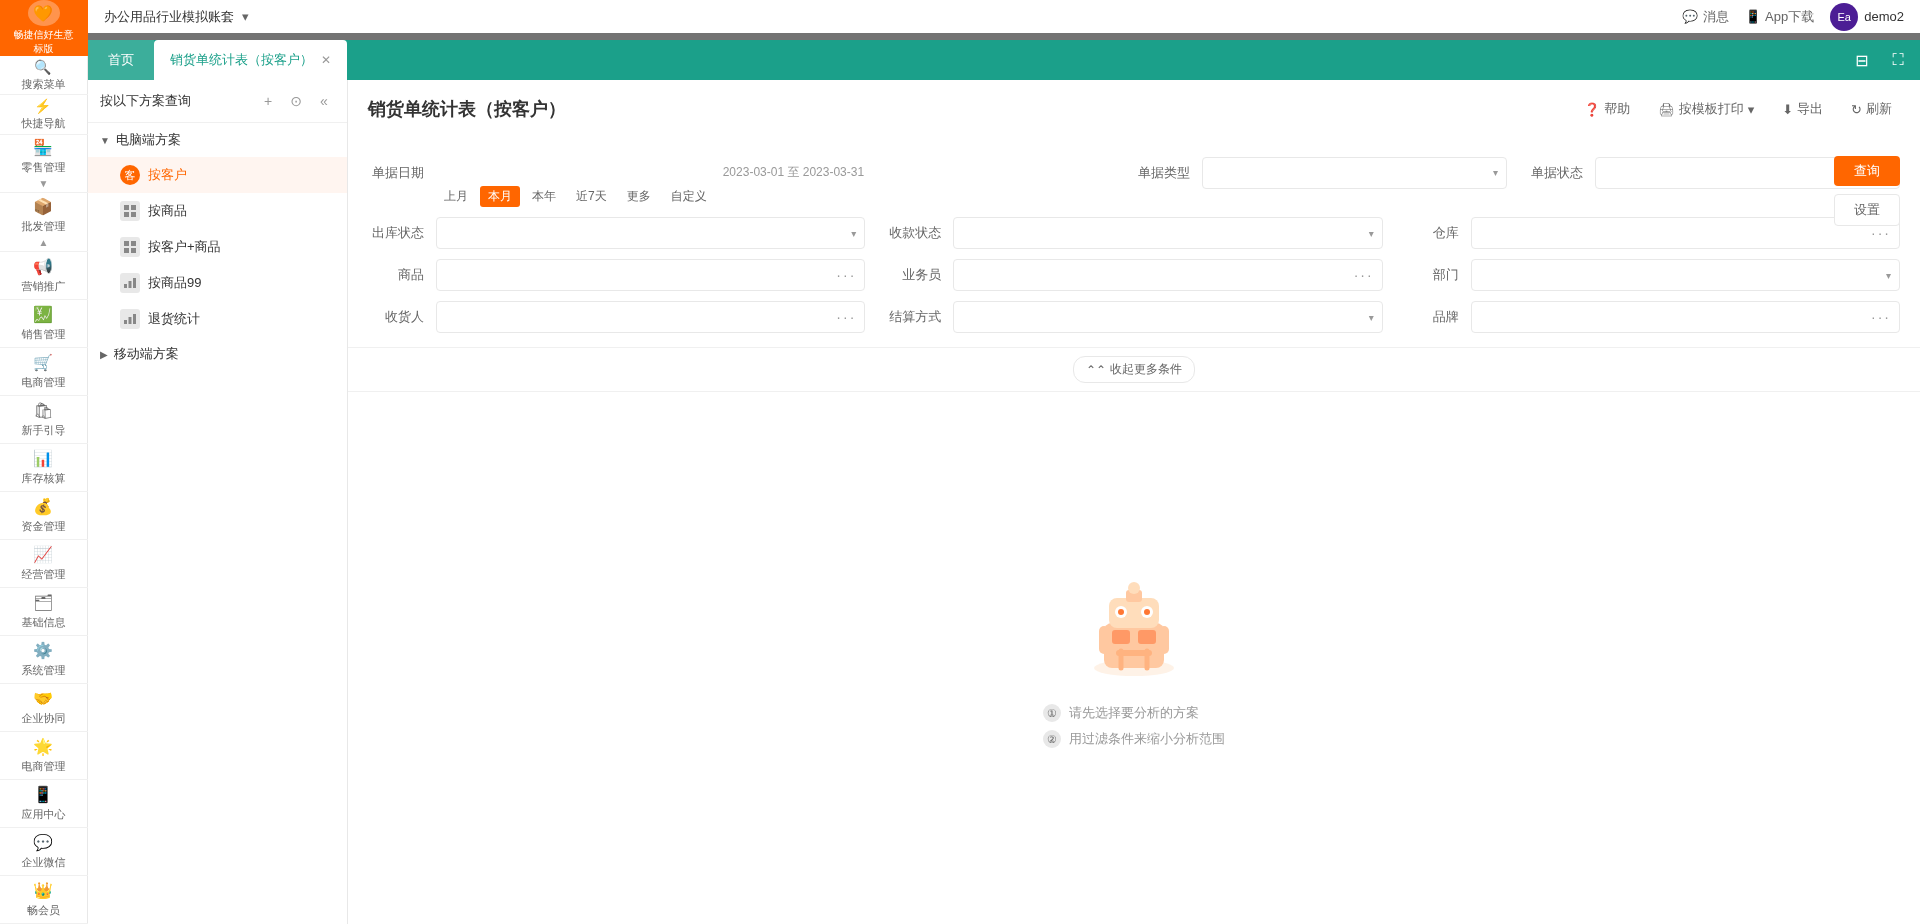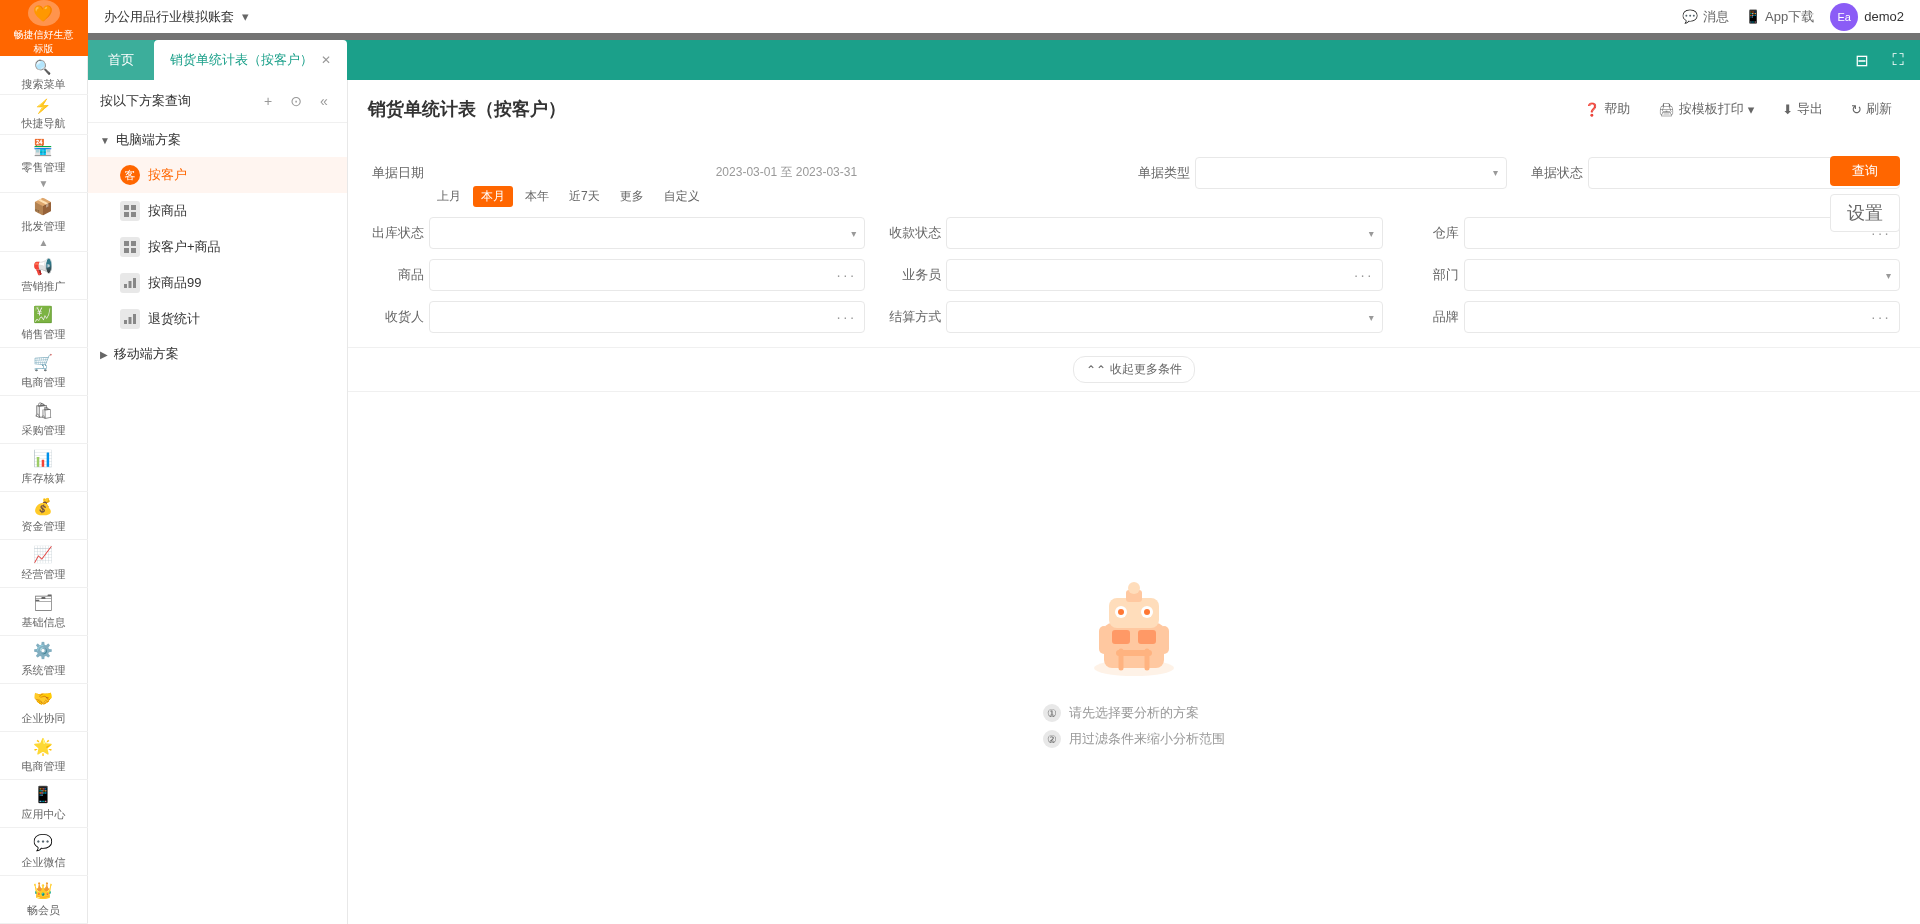--- a/index.html
+++ b/index.html
@@ -18,21 +18,21 @@
     
     .main { flex: 1; display: flex; flex-direction: column; overflow: hidden; }
 
     
     .topbar { height: 40px; background: #fff; display: flex; align-items: center; padding: 0 16px; border-bottom: 7px solid #737373; gap: 12px; justify-content: space-between; }
     .topbar-left { display: flex; align-items: center; gap: 8px; }
     .topbar-title { font-size: 13px; color: #333; }
     .topbar-dropdown { font-size: 13px; color: #666; cursor: pointer; }
     .topbar-right { display: flex; align-items: center; gap: 16px; }
     .topbar-btn { display: flex; align-items: center; gap: 4px; color: #666; font-size: 13px; cursor: pointer; }
-    .user-avatar { width: 28px; height: 28px; border-radius: 50%; background: #8b5cf6; display: flex; align-items: center; justify-content: center; color: #fff; font-size: 11px; overflow: hidden; }
+    .user-avatar { width: 28px; height: 28px; border-radius: 50%; background: #4c1d95; display: flex; align-items: center; justify-content: center; color: #fff; font-size: 11px; overflow: hidden; }
     .user-name { font-size: 13px; color: #333; }
 
     
     .tabbar { height: 40px; background: #1ba08a; display: flex; align-items: center; padding: 0 0; gap: 0; }
     .tab-home { height: 40px; padding: 0 20px; display: flex; align-items: center; color: #fff; font-size: 13px; cursor: pointer; background: rgba(255,255,255,0.15); }
     .tab-active { height: 40px; padding: 0 16px; display: flex; align-items: center; color: #1ba08a; font-size: 13px; cursor: pointer; background: #fff; border-radius: 4px 4px 0 0; gap: 8px; }
     .tab-close { color: #999; font-size: 12px; cursor: pointer; }
     .tabbar-actions { margin-left: auto; display: flex; align-items: center; gap: 8px; padding-right: 8px; }
     .tabbar-action-btn { color: #fff; cursor: pointer; font-size: 16px; width: 28px; height: 28px; display: flex; align-items: center; justify-content: center; border-radius: 4px; }
 
@@ -62,37 +62,37 @@
 
     
     .page-header { padding: 16px 20px 8px; display: flex; align-items: center; justify-content: space-between; }
     .page-title { font-size: 18px; color: #333; font-weight: 600; }
     .page-header-actions { display: flex; align-items: center; gap: 12px; }
     .header-action-btn { display: flex; align-items: center; gap: 4px; color: #666; font-size: 13px; cursor: pointer; padding: 4px 8px; border-radius: 4px; }
 
     
     .filter-area { padding: 8px 20px 4px; border-bottom: 1px solid #f0f0f0; }
     .filter-row { display: flex; align-items: center; margin-bottom: 10px; gap: 20px; }
-    .filter-item { display: flex; align-items: center; gap: 5px; flex: 1; }
+    .filter-item { display: flex; align-items: center; gap: 12px; flex: 1; }
     .filter-label { font-size: 13px; color: #666; white-space: nowrap; min-width: 56px; text-align: right; }
     .filter-control { flex: 1; display: flex; align-items: center; border: 1px solid #e8e8e8; border-radius: 4px; padding: 4px 8px; background: #fff; cursor: pointer; min-height: 32px; }
     .filter-control .control-value { flex: 1; font-size: 13px; color: #333; }
     .filter-control .control-arrow { color: #999; font-size: 10px; }
     .filter-control .control-dots { color: #999; font-size: 14px; letter-spacing: 2px; }
     .date-filter { display: flex; align-items: center; flex: 1; }
     .date-tabs { display: flex; gap: 4px; align-items: center; }
     .date-tab { padding: 2px 8px; font-size: 12px; color: #666; cursor: pointer; border-radius: 3px; margin-top: 48px; }
     .date-tab.active { background: #ff6600; color: #fff; border-radius: 3px; }
     .date-range { font-size: 12px; color: #999; margin-left: 8px; }
 
     
     .collapse-bar { display: flex; justify-content: center; padding: 8px 0; border-bottom: 1px solid #f0f0f0; }
     .collapse-btn { display: flex; align-items: center; gap: 4px; color: #666; font-size: 12px; cursor: pointer; padding: 4px 12px; border: 1px solid #e8e8e8; border-radius: 12px; background: #fff; }
     .btn-query { background: #ff6600; color: #fff; border: none; padding: 6px 20px; border-radius: 4px; font-size: 13px; cursor: pointer; }
-    .btn-settings { background: #fff; color: #666; border: 1px solid #e8e8e8; padding: 6px 16px; border-radius: 4px; font-size: 18px; cursor: pointer; }
+    .btn-settings { background: #fff; color: #666; border: 1px solid #e8e8e8; padding: 6px 16px; border-radius: 4px; font-size: 13px; cursor: pointer; }
 
     
     .empty-state { flex: 1; display: flex; flex-direction: column; align-items: center; justify-content: center; gap: 16px; }
     .empty-icon { width: 120px; height: 120px; display: flex; align-items: center; justify-content: center; }
     .empty-tips { display: flex; flex-direction: column; gap: 8px; }
     .empty-tip { display: flex; align-items: center; gap: 8px; color: #999; font-size: 13px; }
     .tip-num { width: 18px; height: 18px; border-radius: 50%; background: #e8e8e8; display: flex; align-items: center; justify-content: center; font-size: 11px; color: #666; flex-shrink: 0; }
 
     
     ::-webkit-scrollbar { width: 6px; height: 6px; }
@@ -141,21 +141,21 @@
     <span>销售管理</span>
   </div>
 
   <div class="sidebar-menu-item">
     <span style="font-size:16px;">🛒</span>
     <span>电商管理</span>
   </div>
 
   <div class="sidebar-menu-item">
     <span style="font-size:16px;">🛍</span>
-    <span>采购管理</span>
+    <span>新手引导</span>
   </div>
 
   <div class="sidebar-menu-item">
     <span style="font-size:16px;">📊</span>
     <span>库存核算</span>
   </div>
 
   <div class="sidebar-menu-item">
     <span style="font-size:16px;">💰</span>
     <span>资金管理</span>

